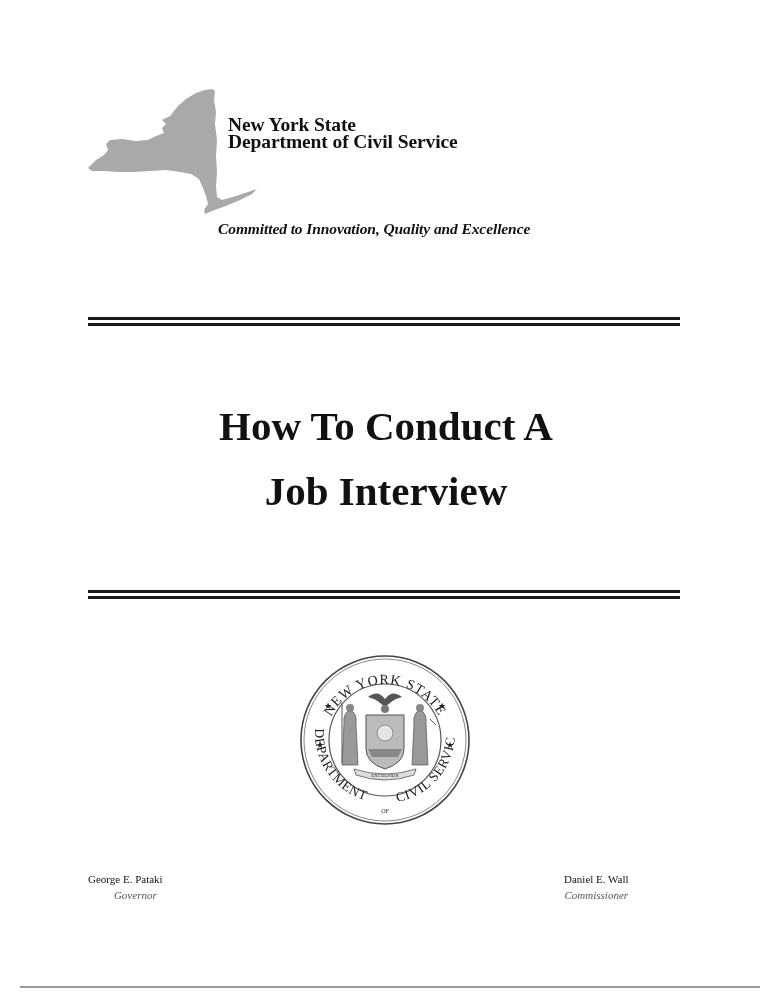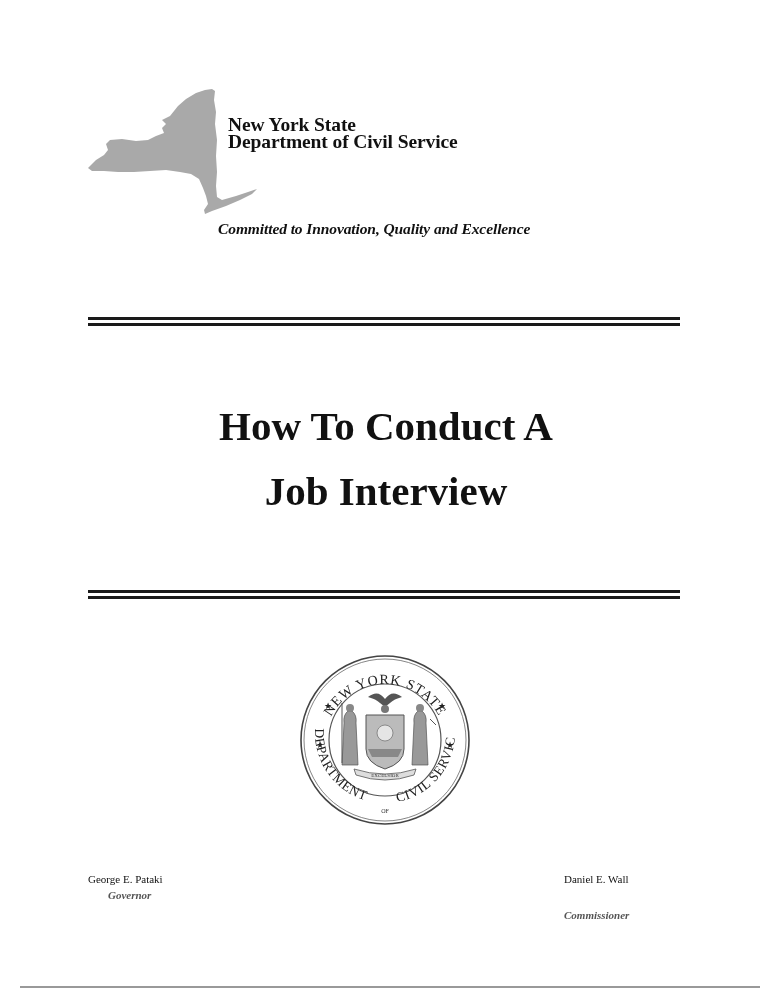--- a/index.html
+++ b/index.html
@@ -9,25 +9,25 @@
     .org-line { left: 228px; font-weight: bold; font-size: 19.5px; line-height: 22px; white-space: nowrap; letter-spacing: -0.1px; }
     .org1 { top: 114px; }
     .org2 { top: 131px; }
     .tagline { left: 218px; top: 220px; font-weight: bold; font-style: italic; font-size: 15.5px; white-space: nowrap; letter-spacing: -0.1px; }
     .rule { left: 88px; width: 592px; height: 3px; background: #1a1a1a; }
     .title { left: 0; width: 768px; text-align: center; font-weight: bold; font-size: 41px; line-height: 48px; white-space: nowrap; }
     .t1 { top: 402px; left: 2px; }
     .t2 { top: 467px; left: 2px; }
     .seal { left: 298px; top: 653px; width: 174px; height: 174px; }
     .sig { font-size: 11px; line-height: 16px; white-space: nowrap; }
-    .sig .role { font-style: italic; font-weight: bold; color: #555; }
+    .sig .role { font-style: italic; font-weight: normal; color: #555; text-align: center; }
     .sig-left { left: 88px; top: 871px; }
     .sig-left .role { margin-left: 20px; }
     .sig-right { left: 564px; top: 871px; }
-    .sig-right .role { margin-left: 0px; margin-top: 20px; }
+    .sig-right .role { margin-left: 0px; }
     .footer-rule { left: 20px; top: 986px; width: 740px; height: 2px; background: #999; }
   </style>
 </head>
 <body>
 
 <div>
 
   <svg class="abs map" viewBox="84 86 180 132">
     <path fill="#a9a9a9" d="
       M212,89 L215,91 L214,100 L216,112 L215,124 L217,140 L216,156 L217,172 L216,186 L217,197

